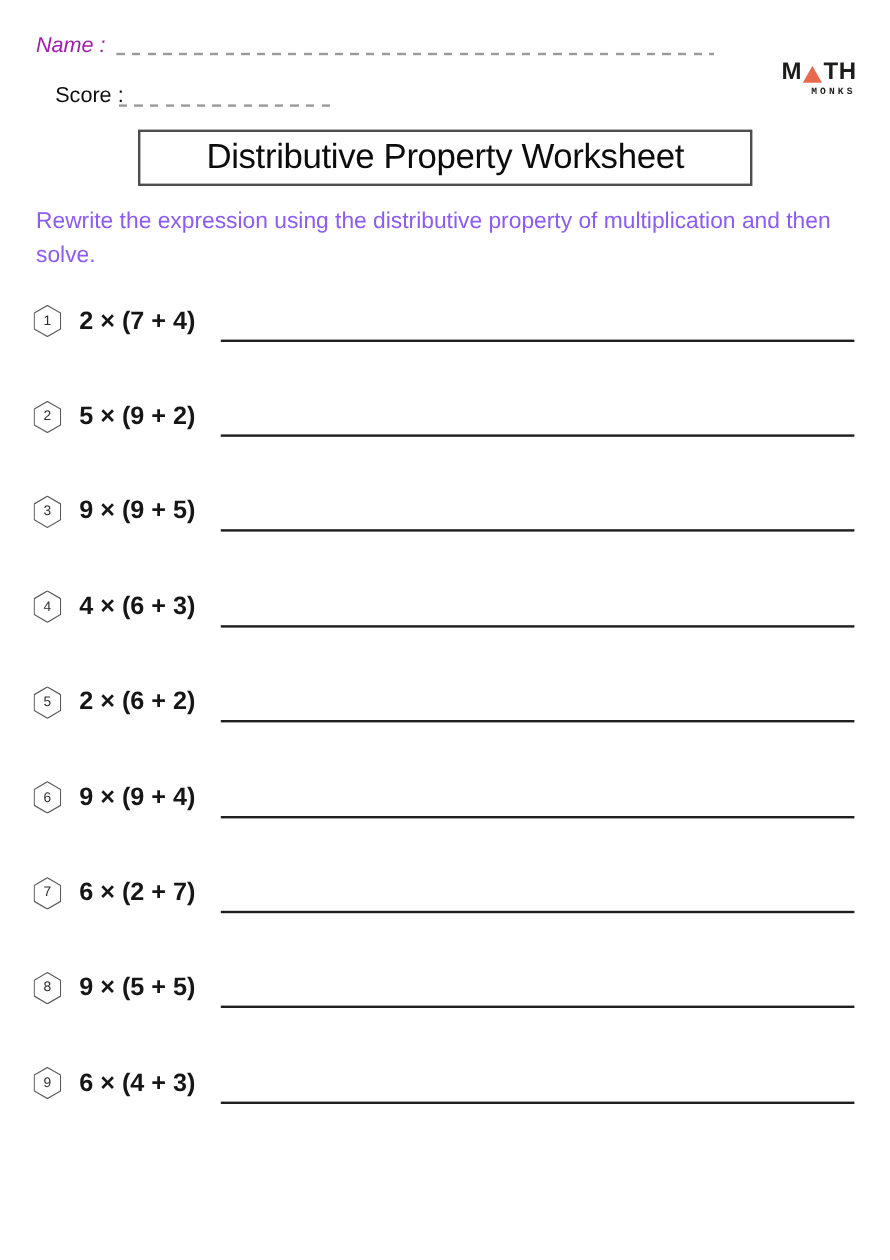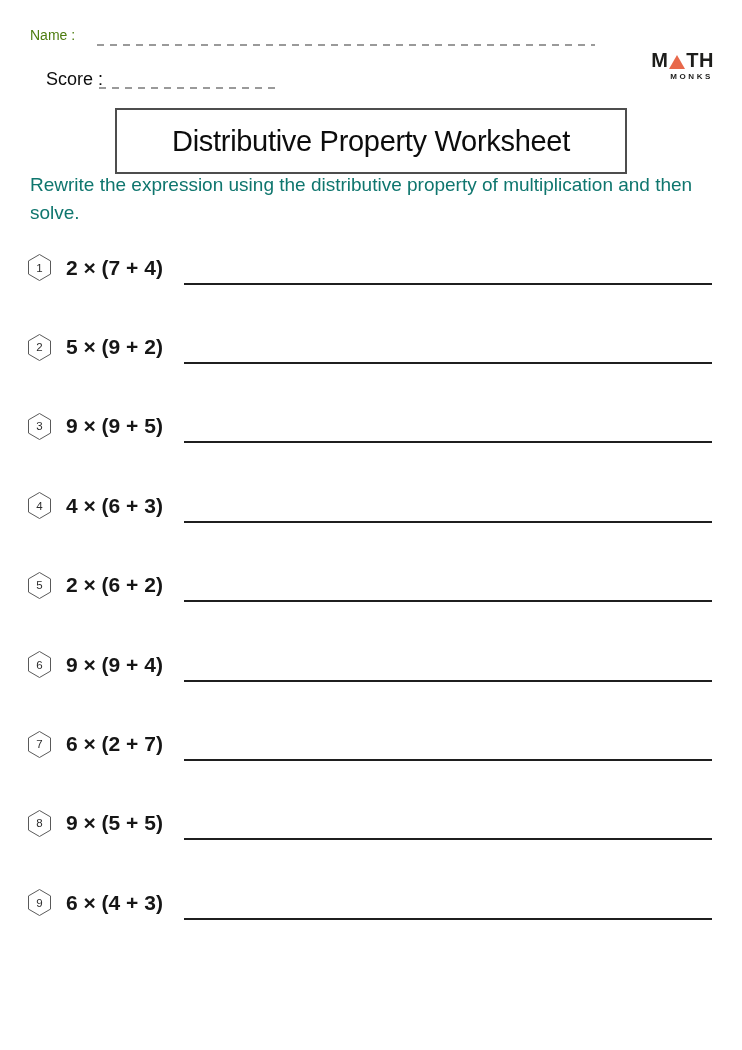--- a/index.html
+++ b/index.html
@@ -10,21 +10,21 @@
     height: 1050px;
     background: #ffffff;
     font-family: "Liberation Sans", sans-serif;
     color: #111111;
     overflow: hidden;
   }
 
   
   .name-label {
     position: absolute; left: 30px; top: 27px;
-    font-size: 14px; color: #4d7c0f;
+    font-size: 18px; color: #a21caf; font-style: italic;
   }
   .name-line {
     position: absolute; left: 97px; top: 44px;
     width: 498px; height: 2px;
     background: repeating-linear-gradient(to right, #9a9a9a 0 7px, transparent 7px 13px);
   }
   .score-label {
     position: absolute; left: 30px; top: 69px;
     font-size: 18px; color: #0d0d0d; margin-left: 16px;
   }
@@ -44,40 +44,40 @@
     font-size: 20px; font-weight: bold; letter-spacing: 0.5px; color: #1d1d1b;
   }
   .logo-triangle {
     display: inline-block; width: 0; height: 0; margin: 0 1px 1px 1px;
     border-left: 8px solid transparent;
     border-right: 8px solid transparent;
     border-bottom: 14px solid #E8684B;
   }
   .logo-sub {
     font-size: 8px; font-weight: bold; letter-spacing: 2.6px;
-    color: #1d1d1b; margin-top: 3px; padding-right: 1px;
+    color: #1d1d1b; margin-top: 3px; padding-right: 1px; font-family: Liberation Mono, monospace;
   }
 
   
   .title-box {
     position: absolute; left: 115px; top: 108px;
-    width: 512px; height: 66px;
+    width: 512px; height: 47px;
     border: 2px solid #4d4d4d;
     display: flex; align-items: center; justify-content: center;
     background: #ffffff;
   }
   .title-text {
     font-size: 29px; color: #0c0c0c; letter-spacing: -0.3px; white-space: nowrap;
   }
 
   
   .instructions {
     position: absolute; left: 30px; top: 171px;
     width: 688px;
-    font-size: 19px; line-height: 1.47; color: #0f766e;
+    font-size: 19px; line-height: 1.47; color: #8b5cf6;
   }
 
   
   .problems {
     position: absolute; left: 28px; top: 228px;
     width: 684px;
   }
   .problem-row {
     height: 79.4px;
     display: flex; align-items: center;

